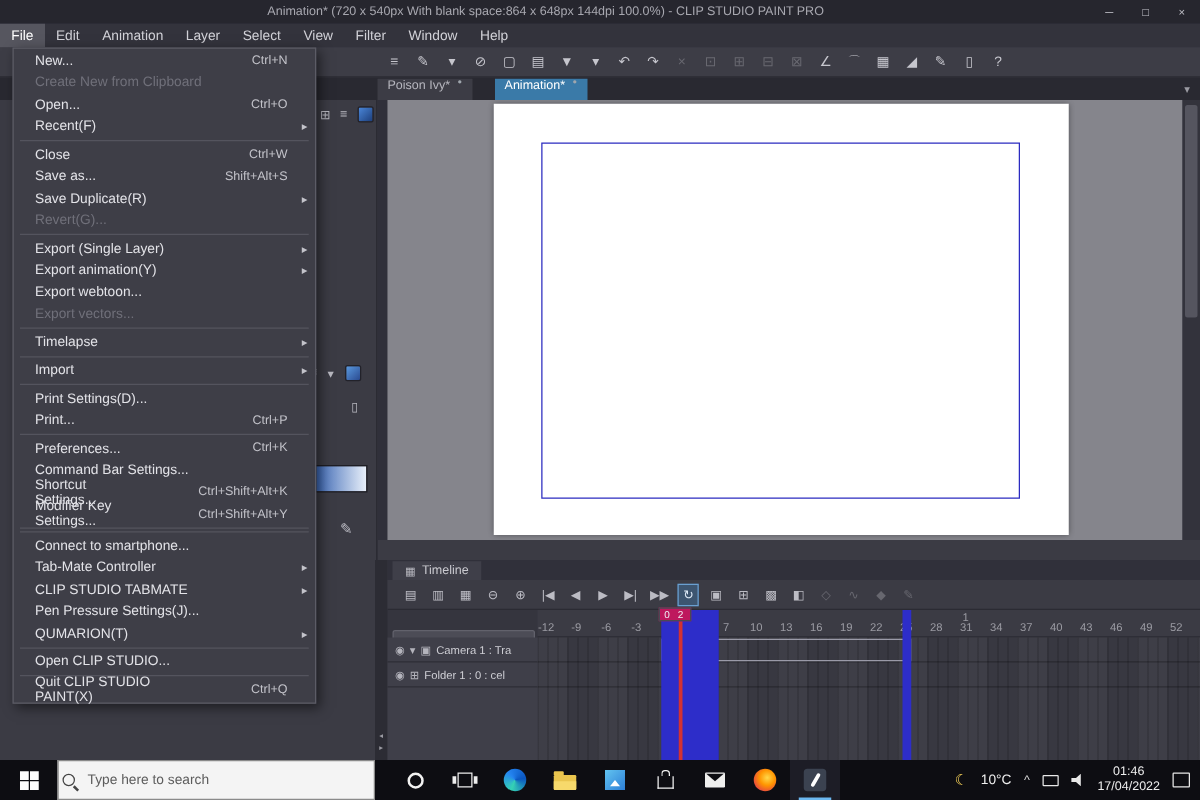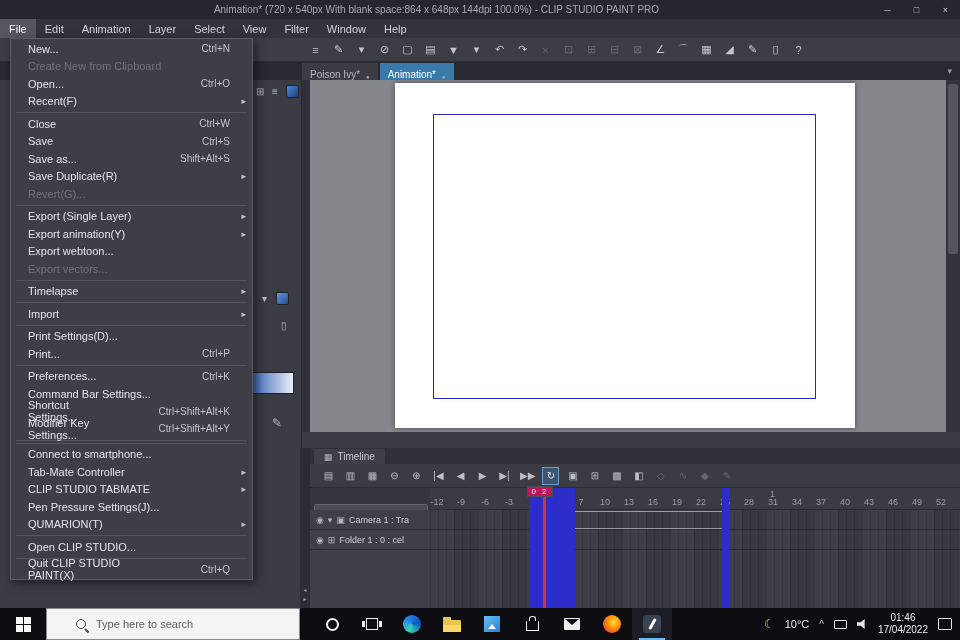--- a/index.html
+++ b/index.html
@@ -17,21 +17,21 @@
 .mb-item{padding:0 9px;display:flex;align-items:center;color:#d2d2d8;}
 .mb-item.active{background:#56565f;color:#fff;}
 
 
 .toolbar{position:absolute;left:0;top:38px;width:960px;height:24px;background:#3d3d46;border-bottom:1px solid #2b2b33;display:flex;align-items:center;padding-left:306px;}
 .tb-ico{min-width:19px;height:18px;display:flex;align-items:center;justify-content:center;font-size:11px;color:#c6c6cd;margin-right:4px;}
 .tb-ico.dis{color:#686870;}
 
 
 .tabbar{position:absolute;left:0;top:62px;width:960px;height:18px;background:#292931;display:flex;align-items:flex-end;padding-left:302px;}
-.tab{height:17px;display:flex;align-items:flex-end;padding:0 8px;font-size:10px;background:#3c3c45;color:#b6b6be;margin-right:2px;}
+.tab{height:17px;display:flex;align-items:flex-start;padding:0 8px;font-size:10px;background:#3c3c45;color:#b6b6be;margin-right:18px;}
 .tab.active{background:#3a7aa8;color:#fff;}
 .tab .dot{font-size:6px;margin-left:6px;color:#9fa6ad;}
 .tab-overflow{margin-left:auto;margin-right:8px;color:#9a9aa2;font-size:9px;align-self:center;}
 
 
 .leftpanel{position:absolute;left:0;top:80px;width:302px;height:528px;background:#3b3b44;border-right:1px solid #27272e;}
 .lp-ico{position:absolute;font-size:10px;color:#b8b8c0;}
 .lp-sq{position:absolute;width:13px;height:13px;border-radius:2px;border:1px solid #22222a;}
 .lp-swatch{position:absolute;left:252px;top:292px;width:42px;height:22px;border:1px solid #1e1e24;background:linear-gradient(90deg,#3a66b4,#e9f0fa);}
 .panel-divider{position:absolute;left:302px;top:80px;width:8px;height:352px;background:#30303a;}
@@ -84,21 +84,21 @@
 .mi .sc{margin-left:auto;padding-right:22px;color:#c3c3ca;font-size:10px;}
 .mi .sub{position:absolute;right:6px;font-size:9px;color:#c3c3ca;}
 .mi.dis,.mi.dis .sc{color:#70707a;}
 .mi-sep{height:1px;background:#54545e;margin:2px 5px;}
 
 
 .taskbar{position:absolute;left:0;top:608px;width:960px;height:32px;background:#0d0d12;display:flex;align-items:stretch;z-index:60;}
 .start{width:46px;display:flex;align-items:center;justify-content:center;}
 .winlogo{display:grid;grid-template-columns:7px 7px;grid-template-rows:7px 7px;gap:1px;}
 .winlogo div{background:#fdfdfd;}
-.search{width:254px;background:#f4f4f4;border:1px solid #8a8a8a;display:flex;align-items:center;gap:8px;padding-left:28px;font-size:11px;color:#5c5c5c;}
+.search{width:254px;background:#f4f4f4;border:1px solid #8a8a8a;display:flex;align-items:center;gap:8px;padding-left:2px;font-size:11px;color:#5c5c5c;}
 .mag{position:relative;width:13px;height:13px;flex:none;}
 .mag::before{content:"";position:absolute;left:1px;top:1px;width:8px;height:8px;border:1.5px solid #444;border-radius:50%;}
 .mag::after{content:"";position:absolute;left:10px;top:10px;width:5px;height:2px;background:#444;transform:rotate(45deg);transform-origin:left center;}
 .apps{display:flex;align-items:stretch;margin-left:12px;}
 .app{width:40px;display:flex;align-items:center;justify-content:center;position:relative;}
 .app.active{background:#1d1d26;}
 .app.active::after{content:"";position:absolute;left:7px;right:7px;bottom:0;height:2px;background:#6cb8f0;}
 .ic-ring{width:13px;height:13px;border:2px solid #f2f2f2;border-radius:50%;}
 .ic-taskview{position:relative;width:12px;height:12px;border:1.5px solid #eee;}
 .ic-taskview::before{content:"";position:absolute;left:-5px;top:2px;width:3px;height:6px;background:#eee;}
@@ -321,24 +321,20 @@
         <span>Recent(F)</span>
         <span class="sc"></span>
         <span class="sub">▸</span>
       </div>
       <div class="mi-sep"></div>
       <div class="mi">
         <span>Close</span>
         <span class="sc">Ctrl+W</span>
       </div>
       <div class="mi">
-        <span>Save</span>
-        <span class="sc">Ctrl+S</span>
-      </div>
-      <div class="mi">
         <span>Save as...</span>
         <span class="sc">Shift+Alt+S</span>
       </div>
       <div class="mi">
         <span>Save Duplicate(R)</span>
         <span class="sc"></span>
         <span class="sub">▸</span>
       </div>
       <div class="mi dis">
         <span>Revert(G)...</span>

